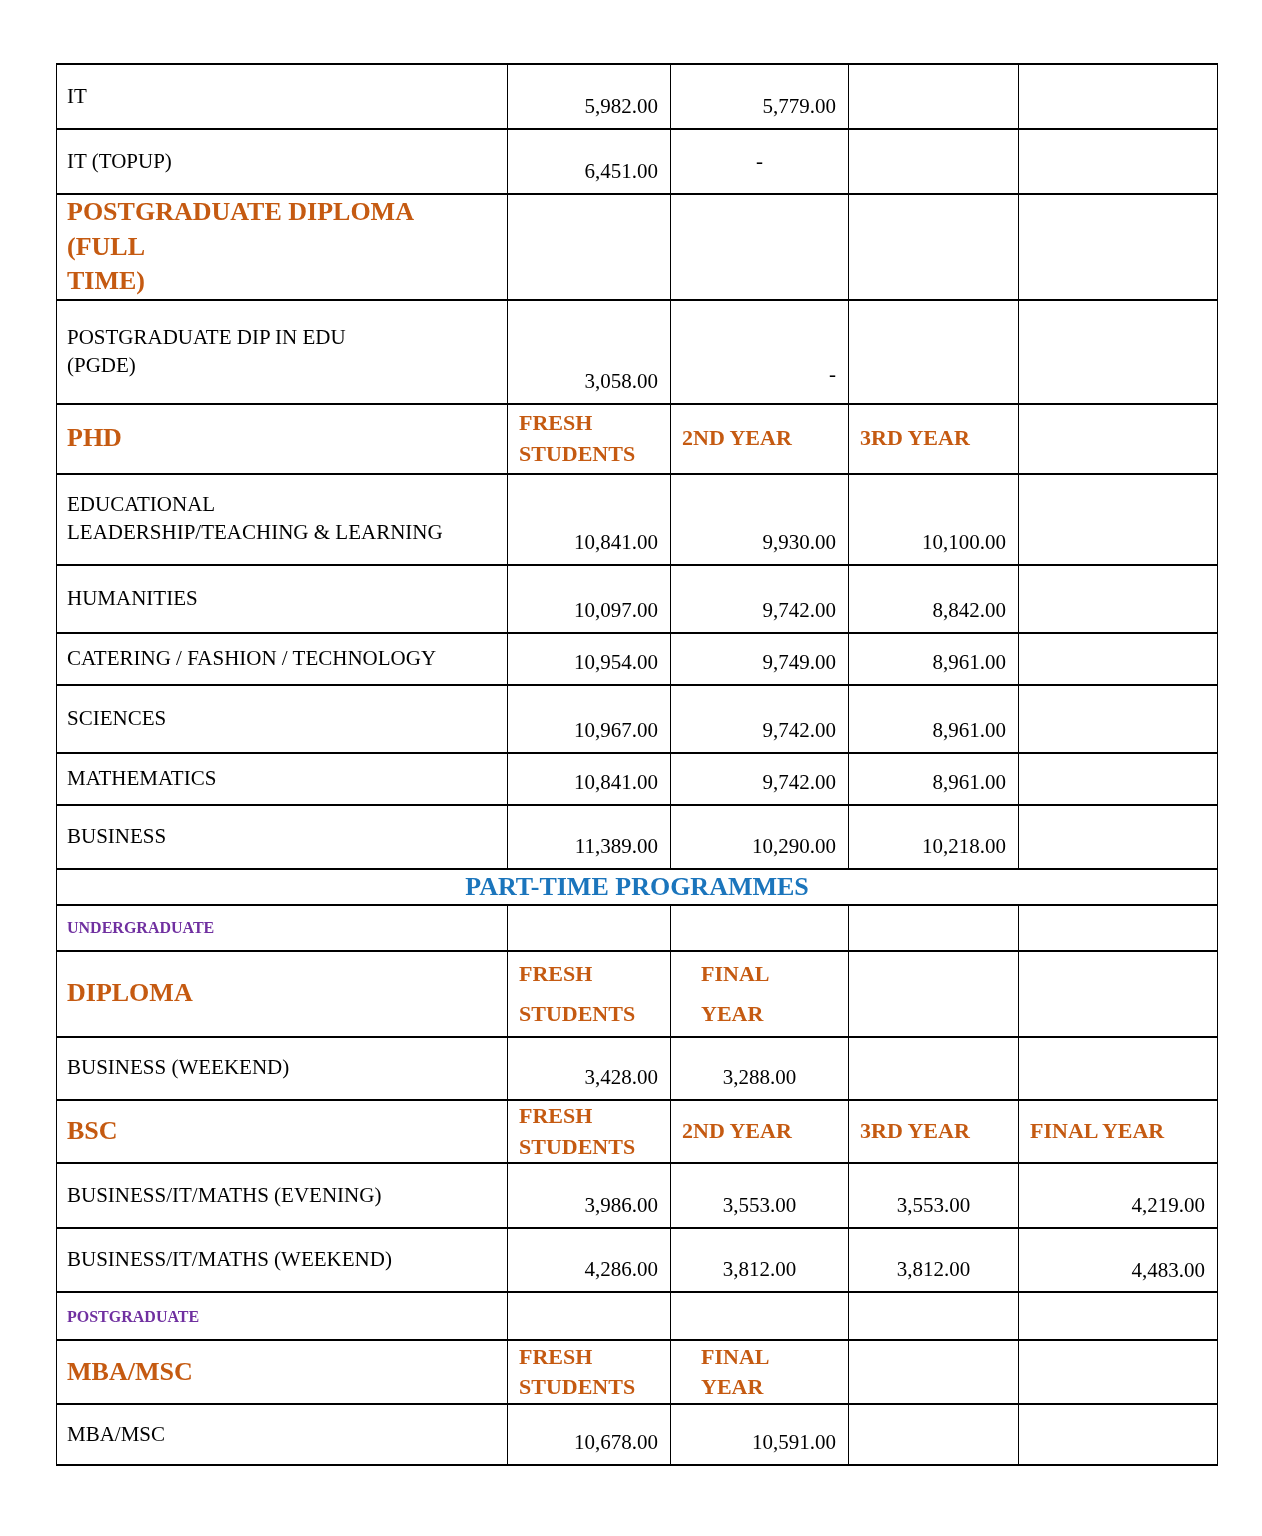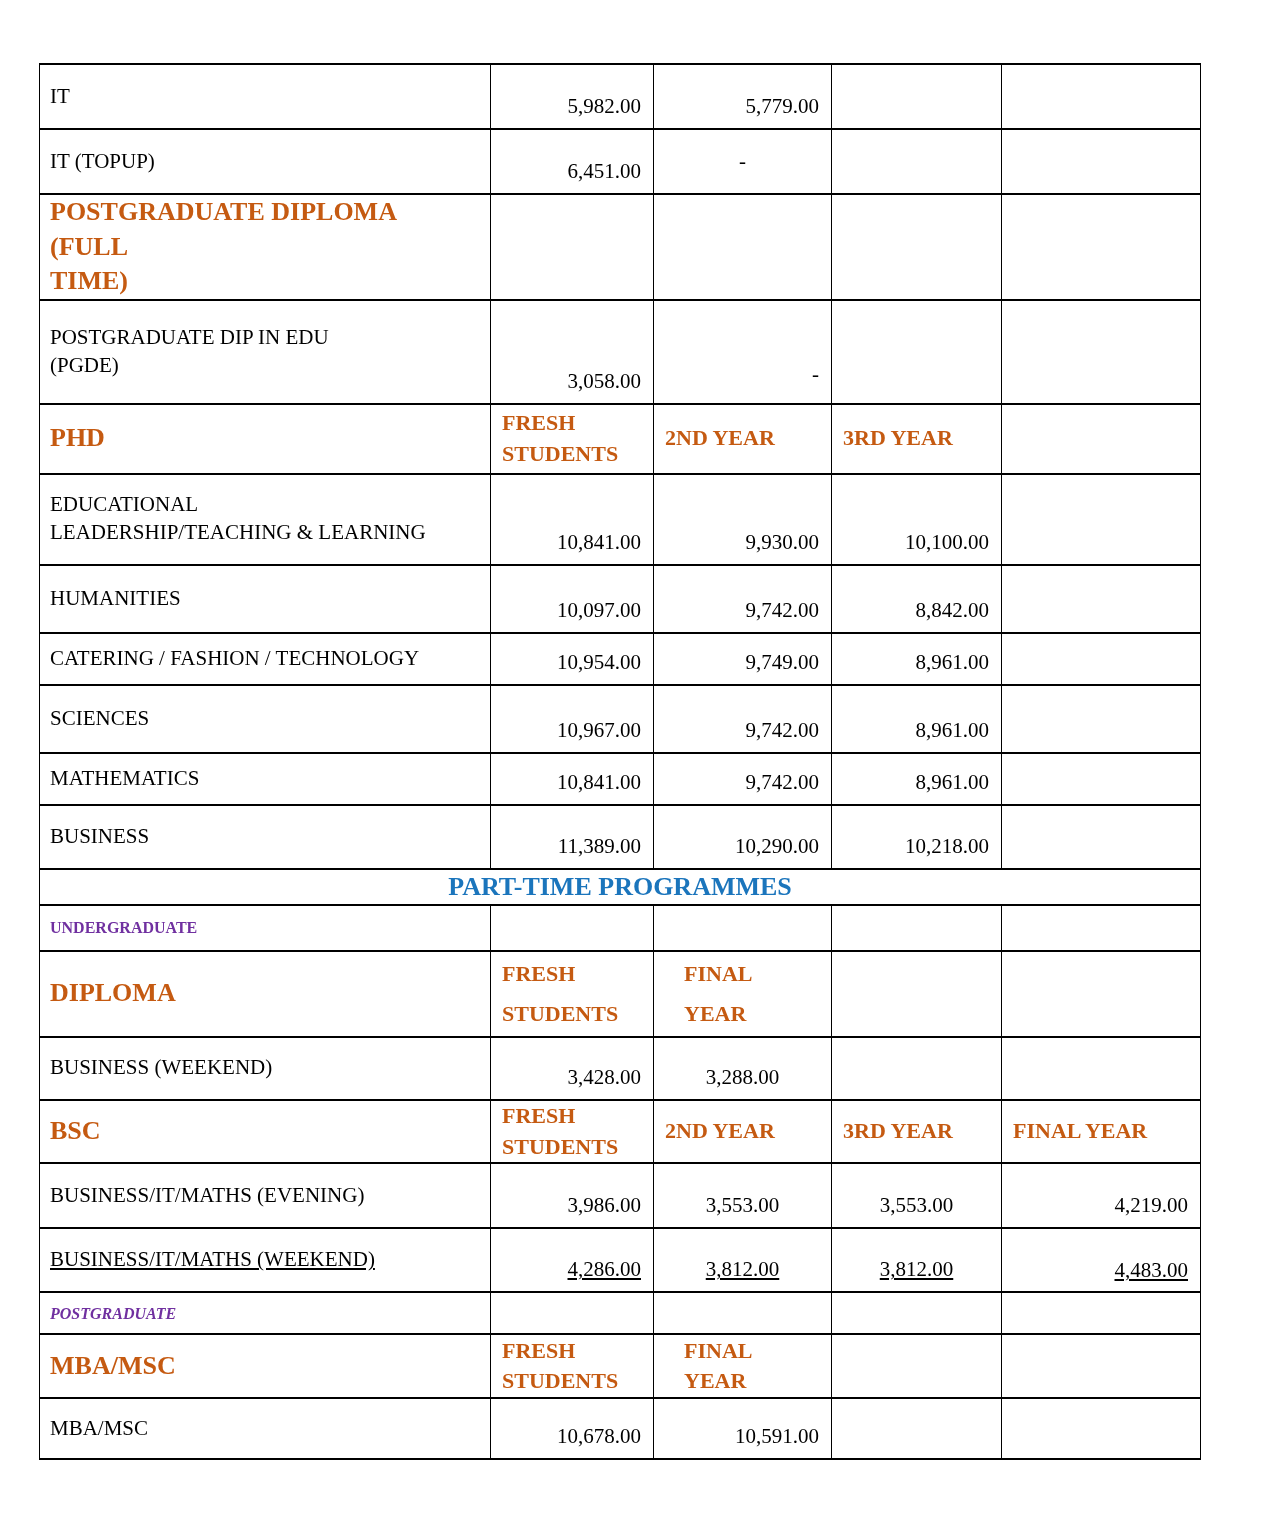--- a/index.html
+++ b/index.html
@@ -2,21 +2,21 @@
 <html style="--orange: #C55A11; --purple: #7030A0; --blue: #1B75BC;"><head>
 <meta charset="utf-8">
 <style>
   * { margin:0; padding:0; box-sizing:border-box; }
   html,body { background:#ffffff; }
   .page {
     position:relative; width:1262px; height:1536px; background:#fff;
     font-family:"Liberation Serif", serif; color:#000;
   }
   table.fees {
-    position:absolute; left:39px; top:63px; width:1161px;
+    position:absolute; left:56px; top:63px; width:1161px;
     border-collapse:collapse; table-layout:fixed;
   }
   td {
     border:2px solid #000;
     border-left-width:1.5px; border-right-width:1.5px;
     font-size:21px; line-height:1.33; overflow:hidden;
     padding:0 12px; white-space:pre-line; vertical-align:middle;
   }
   
   td.label  { text-align:left;  vertical-align:middle; padding-left:10px; }
@@ -46,22 +46,22 @@
   tr:nth-child(8)  { height:52px; }
   tr:nth-child(9)  { height:68px; }
   tr:nth-child(10) { height:52px; }
   tr:nth-child(11) { height:64px; }
   tr:nth-child(12) { height:36px;font-family:Liberation Serif, serif; }
   tr:nth-child(13) { height:46px; }
   tr:nth-child(14) { height:86px; }
   tr:nth-child(15) { height:63px; }
   tr:nth-child(16) { height:63px; }
   tr:nth-child(17) { height:65px; }
-  tr:nth-child(18) { height:64px;text-decoration:underline; }
-  tr:nth-child(19) { height:42px;font-style:italic; }
+  tr:nth-child(18) { height:64px; }
+  tr:nth-child(19) { height:48px; }
   tr:nth-child(20) { height:64px; }
   tr:nth-child(21) { height:61px; }
 
   
   tr:nth-child(14) td.head { line-height:1.8; }
   
   tr:nth-child(14) td:nth-child(3),
   tr:nth-child(20) td:nth-child(3) { padding-left:30px; }
 </style>
 </head>

